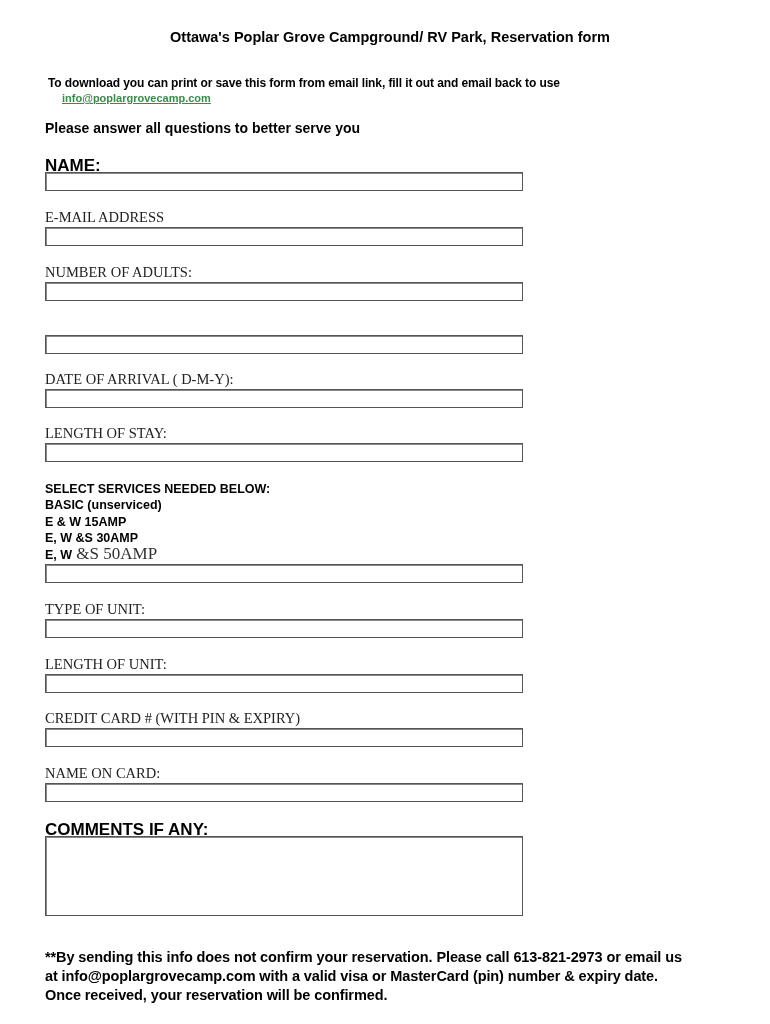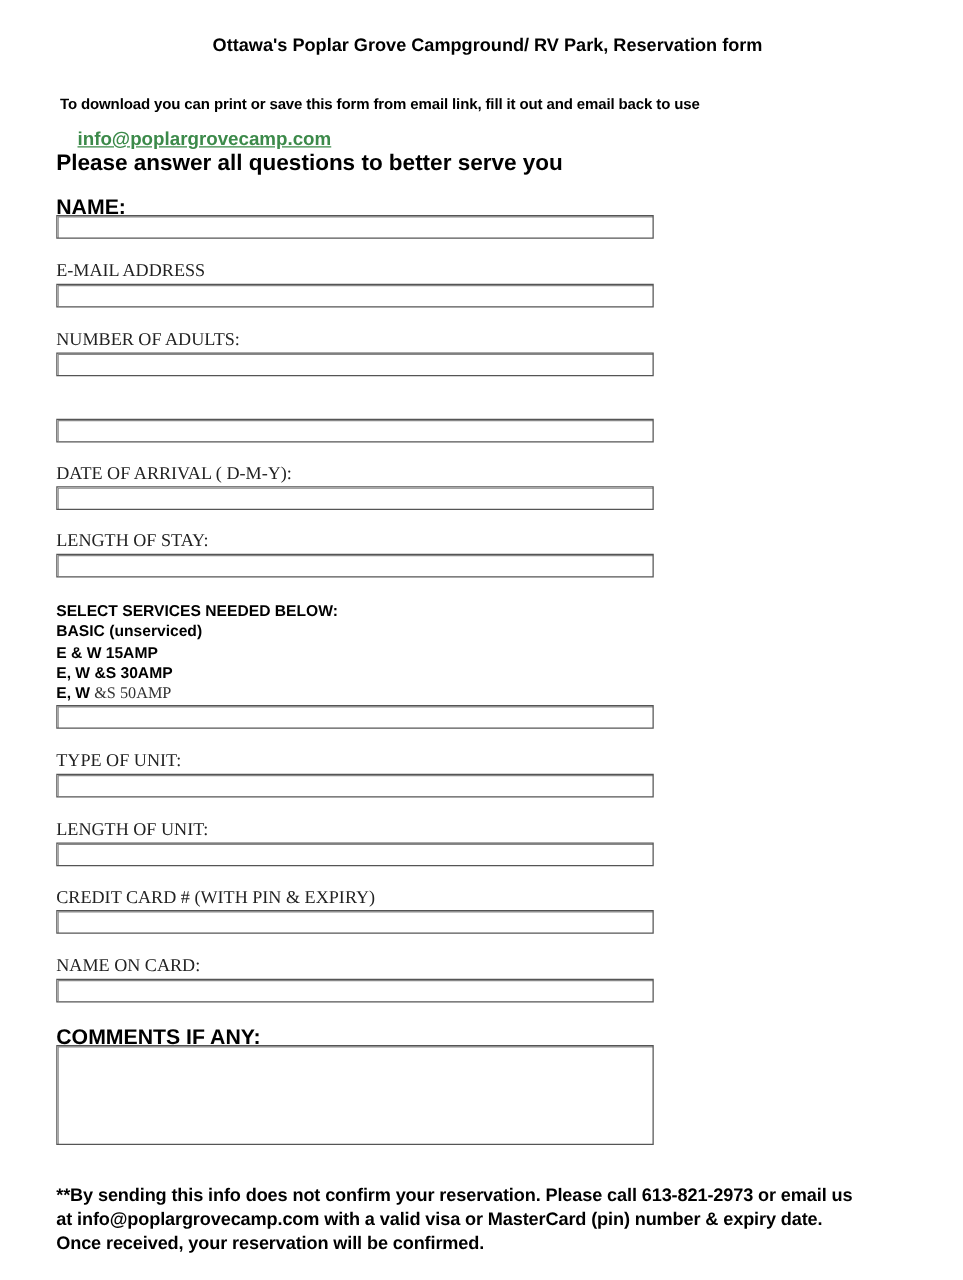--- a/index.html
+++ b/index.html
@@ -23,29 +23,29 @@
       padding-left: 0;
     }
     .title span { position: relative; left: 0; }
     .intro {
       left: 48px; top: 62px;
       font-size: 12px; font-weight: bold;
       letter-spacing: -0.1px;
       margin-top: 14px;
     }
     .email-link {
-      left: 45px; top: 103px;
-      font-size: 15px; font-weight: bold;
+      left: 45px; top: 92px;
+      font-size: 11px; font-weight: bold;
       color: #3c8a4a;
       text-decoration: underline;
       padding-left: 17px;
     }
     .subhead {
       left: 45px; top: 120px;
-      font-size: 18px; font-weight: bold;
+      font-size: 14px; font-weight: bold;
     }
     .label-sans {
       font-family: "Liberation Sans", sans-serif;
       font-size: 17px; font-weight: bold;
       left: 45px;
     }
     .label-serif {
       font-family: "Liberation Serif", serif;
       font-size: 14.5px; font-weight: normal;
       left: 45px;
@@ -65,21 +65,21 @@
       background: #fff;
     }
     .services {
       left: 45px; top: 481px;
       font-size: 12.5px; font-weight: bold;
       line-height: 16.3px;
     }
     .services .serif-part {
       font-family: "Liberation Serif", serif;
       font-weight: normal;
-      font-size: 13px;
+      font-size: 17px;
       color: #333;
     }
     .notice {
       left: 45px; top: 948px; width: 700px;
       font-size: 14.5px; font-weight: bold;
       line-height: 19px;
       letter-spacing: -0.1px;
     }
   </style>
 </head>

